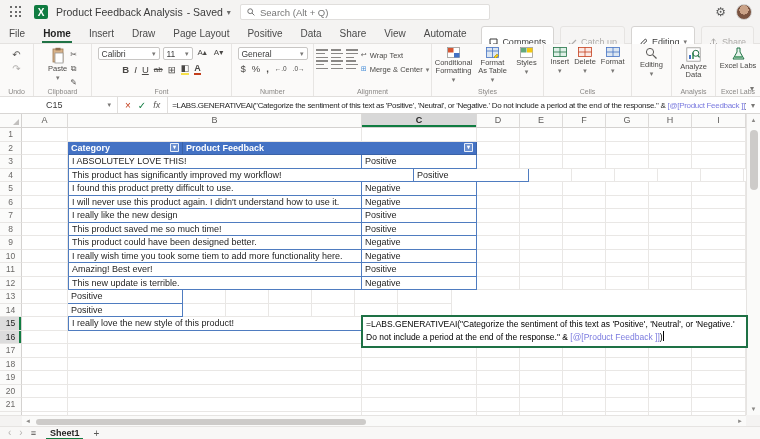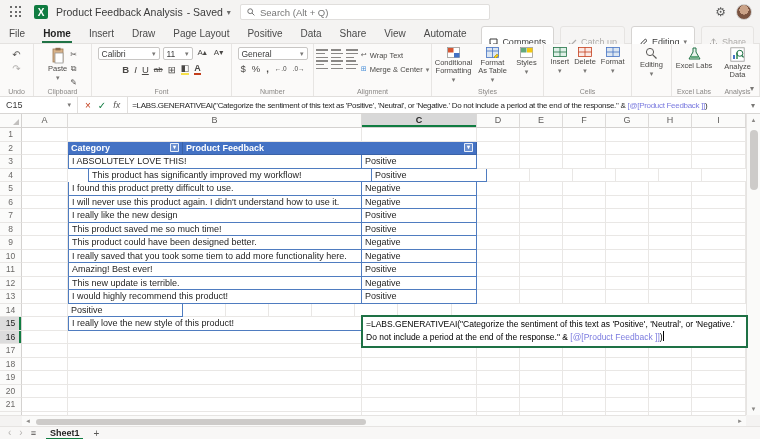--- a/index.html
+++ b/index.html
@@ -44,21 +44,21 @@
   .color-ic::after { content:""; position:absolute; left:0; right:0; bottom:0; height:2.5px; }
   .color-ic.yellow::after { background:#f7e04a; }
   .color-ic.red::after { background:#c43e1c; }
   .albars { display:grid; grid-template-columns:repeat(3, 12px); gap:2px 3px; margin-top:2px; }
   .albar { height:9px; display:flex; flex-direction:column; justify-content:space-between; }
   .albar i { display:block; height:1.5px; background:#8a8886; }
   .txt-mini { font-size:7.5px; color:#4a4846; display:flex; align-items:center; gap:3px; line-height:9px; }
   .ribbon-collapse { position:absolute; right:6px; bottom:3px; color:#7a7876; font-size:8px; }
 
   
-  .fbar { position:absolute; left:0; top:97px; width:760px; height:17px; background:#fff; border-bottom:1px solid #d8d6d4; display:flex; align-items:center; }
+  .fbar { position:absolute; left:0; top:97px; width:760px; height:17px; background:#fff; border-bottom:1px solid #d8d6d4; display:flex; align-items:center;padding-left:40px; }
   .namebox { width:78px; height:100%; display:flex; align-items:center; justify-content:space-between; padding:0 6px; border-right:1px solid #e1dfdd; font-size:9px; color:#3b3b3b; }
   .fbtns { display:flex; align-items:center; gap:7px; padding:0 7px; border-right:1px solid #e1dfdd; height:100%; }
   .fx-cancel { color:#c43e1c; font-size:10px; }
   .fx-ok { color:#107C41; font-size:10px; }
   .fx-fx { color:#5a5856; font-style:italic; font-size:9px; }
   .ftext { flex:1; white-space:nowrap; overflow:hidden; font-size:8px; letter-spacing:-0.3px; color:#1f1f1f; padding-left:4px; }
   .ftext .ref { color:#7b7bdf; }
   .fbar .expand { padding:0 5px; color:#7a7876; font-size:8px; }
 
   
@@ -368,43 +368,43 @@
       <span class="bigbtn">
         <svg width="13" height="13" viewBox="0 0 13 13">
             <circle cx="5" cy="5" r="3.6" fill="none" stroke="#5a5856" stroke-width="1"></circle>
             <line x1="7.8" y1="7.8" x2="11.5" y2="11.5" stroke="#5a5856" stroke-width="1.2"></line>
           </svg>
         <span>Editing</span>
           <span class="chev">▾</span>
       </span>
     </div>
 
-    <div class="rgroup" style="width:44px; border-right:none">
-      <span class="bigbtn">
-        <svg width="13" height="14" viewBox="0 0 13 14">
-          <polygon points="5,1 8,1 8,5 12,12 1,12 5,5" fill="#e8f3ed" stroke="#217346" stroke-width="1"></polygon>
-          <polygon points="3.2,9 9.8,9 11,11.2 2,11.2" fill="#62a87c"></polygon>
-        </svg>
-        <span>Excel Labs</span>
-      </span>
-      <span class="glabel">Excel Labs</span>
-    </div>
-
     <div class="rgroup" style="width:44px">
       <span class="bigbtn">
         <svg width="15" height="15" viewBox="0 0 15 15">
           <rect x="0.8" y="0.8" width="13.4" height="13.4" fill="#fff" stroke="#9a9896" stroke-width="0.8"></rect>
           <rect x="3" y="8" width="2" height="4" fill="#4472C4"></rect>
             <rect x="6" y="5.5" width="2" height="6.5" fill="#62a87c"></rect>
           <circle cx="9.8" cy="6.3" r="3" fill="none" stroke="#217346" stroke-width="1"></circle>
             <line x1="11.8" y1="8.5" x2="13.6" y2="10.4" stroke="#217346" stroke-width="1.2"></line>
         </svg>
         <span>Analyze Data</span>
       </span>
       <span class="glabel">Analysis</span>
+    </div>
+
+    <div class="rgroup" style="width:44px; border-right:none">
+      <span class="bigbtn">
+        <svg width="13" height="14" viewBox="0 0 13 14">
+          <polygon points="5,1 8,1 8,5 12,12 1,12 5,5" fill="#e8f3ed" stroke="#217346" stroke-width="1"></polygon>
+          <polygon points="3.2,9 9.8,9 11,11.2 2,11.2" fill="#62a87c"></polygon>
+        </svg>
+        <span>Excel Labs</span>
+      </span>
+      <span class="glabel">Excel Labs</span>
     </div>
 
     <span class="ribbon-collapse">▾</span>
   </div>
 
   <div class="fbar">
     <span class="namebox">
       <span>C15</span>
       <span class="chev">▾</span>
     </span>
@@ -471,21 +471,21 @@
         <div class="cell" style="width: 43px;"></div>
         <div class="cell" style="width: 43px;"></div>
         <div class="cell" style="width: 43px;"></div>
         <div class="cell" style="width: 43px;"></div>
         <div class="cell" style="width: 43px;"></div>
         <div class="cell" style="width: 54px;"></div>
       </div>
       <div class="grow">
         <div class="gut">4</div>
         <div class="cell" style="width: 46px;"></div>
-        <div class="cell tbB" style="width: 284px; margin-left: 20px;">This product has significantly improved my workflow!</div>
+        <div class="cell tbB" style="width: 346px;">This product has significantly improved my workflow!</div>
         <div class="cell tbC" style="width: 115px;">Positive</div>
         <div class="cell" style="width: 43px;"></div>
         <div class="cell" style="width: 43px;"></div>
         <div class="cell" style="width: 43px;"></div>
         <div class="cell" style="width: 43px;"></div>
         <div class="cell" style="width: 43px;"></div>
         <div class="cell" style="width: 54px;"></div>
       </div>
       <div class="grow">
         <div class="gut">5</div>
@@ -543,21 +543,21 @@
         <div class="cell" style="width: 43px;"></div>
         <div class="cell" style="width: 43px;"></div>
         <div class="cell" style="width: 43px;"></div>
         <div class="cell" style="width: 43px;"></div>
         <div class="cell" style="width: 43px;"></div>
         <div class="cell" style="width: 54px;"></div>
       </div>
       <div class="grow">
         <div class="gut">10</div>
         <div class="cell" style="width: 46px;"></div>
-        <div class="cell tbB" style="width: 294px;">I really saved that you took some tiem to add more functionality here.</div>
+        <div class="cell tbB" style="width: 294px;">I really wish time you took some tiem to add more functionality here.</div>
         <div class="cell tbC" style="width: 115px;">Negative</div>
         <div class="cell" style="width: 43px;"></div>
         <div class="cell" style="width: 43px;"></div>
         <div class="cell" style="width: 43px;"></div>
         <div class="cell" style="width: 43px;"></div>
         <div class="cell" style="width: 43px;"></div>
         <div class="cell" style="width: 54px;"></div>
       </div>
       <div class="grow">
         <div class="gut">11</div>
@@ -579,21 +579,20 @@
         <div class="cell" style="width: 43px;"></div>
         <div class="cell" style="width: 43px;"></div>
         <div class="cell" style="width: 43px;"></div>
         <div class="cell" style="width: 43px;"></div>
         <div class="cell" style="width: 43px;"></div>
         <div class="cell" style="width: 54px;"></div>
       </div>
       <div class="grow">
         <div class="gut">13</div>
         <div class="cell" style="width: 46px;"></div>
-        <div class="cell tbB" style="width: 294px;">I would highly recommend this product!</div>
         <div class="cell tbC" style="width: 115px;">Positive</div>
         <div class="cell" style="width: 43px;"></div>
         <div class="cell" style="width: 43px;"></div>
         <div class="cell" style="width: 43px;"></div>
         <div class="cell" style="width: 43px;"></div>
         <div class="cell" style="width: 43px;"></div>
         <div class="cell" style="width: 54px;"></div>
       </div>
       <div class="grow">
         <div class="gut">14</div>

